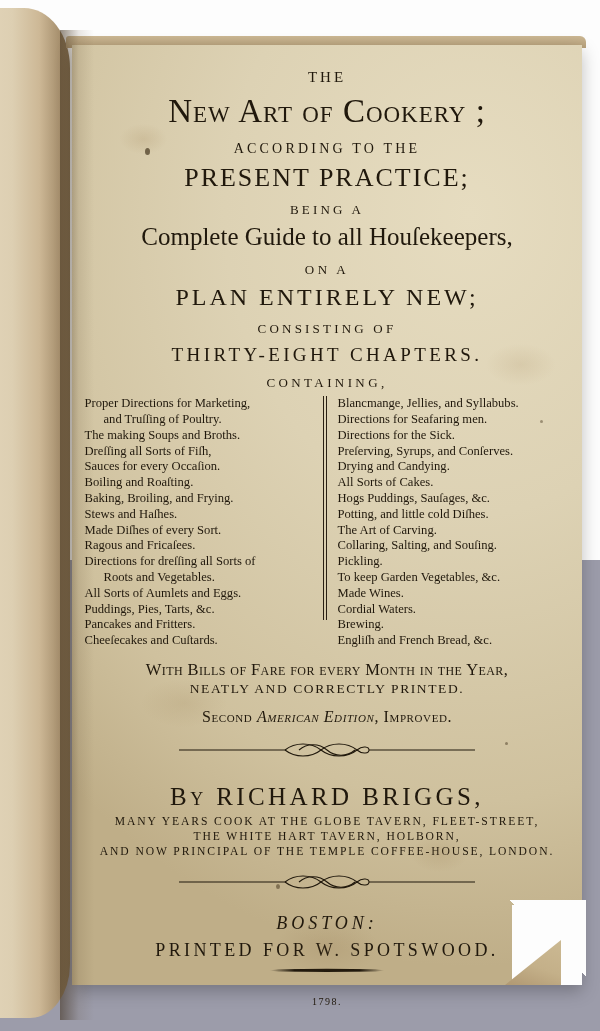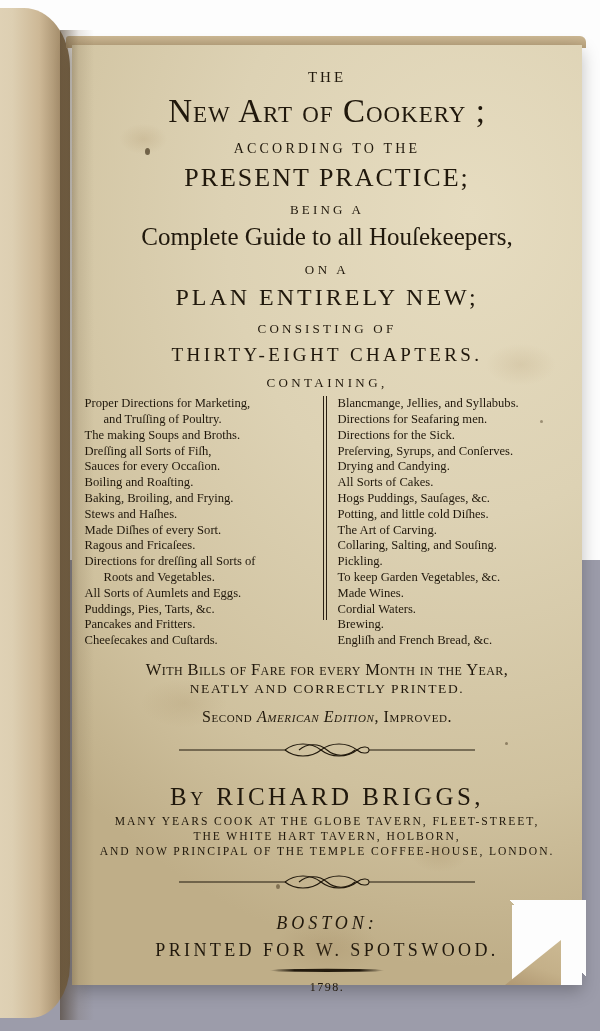--- a/index.html
+++ b/index.html
@@ -130,21 +130,21 @@
   .t-neatly  {font-size:13.5px;letter-spacing:1.6px;margin-top:4px;}
   .t-edition {font-size:16px;letter-spacing:.6px;margin-top:13px;}
   .t-edition i{font-family:"Liberation Serif","DejaVu Serif",serif;}
 
   .t-by      {font-size:25px;letter-spacing:3.4px;margin-top:24px;}
   .t-cred    {font-size:11.6px;letter-spacing:1.9px;margin-top:6px;}
   .t-cred2   {font-size:11.6px;letter-spacing:1.9px;margin-top:3px;}
 
   .t-boston  {font-size:18px;letter-spacing:4px;margin-top:22px;font-style:italic;}
   .t-printed {font-size:18px;letter-spacing:3.4px;margin-top:8px;}
-  .t-year    {font-size:12px;letter-spacing:1.5px;margin-top:9px;}
+  .t-year    {font-size:10px;letter-spacing:1.5px;margin-top:25px;}
 
   
   .orn{display:block;margin:14px auto 0;}
   .rule-short{
     width:116px;height:4px;margin:9px auto 0;
     background:linear-gradient(90deg,rgba(32,24,12,0) 0%,#20180c 22%,#20180c 78%,rgba(32,24,12,0) 100%);
     clip-path:polygon(0% 50%,8% 20%,50% 8%,92% 20%,100% 50%,92% 80%,50% 92%,8% 80%);
   }
 </style>
 </head>

